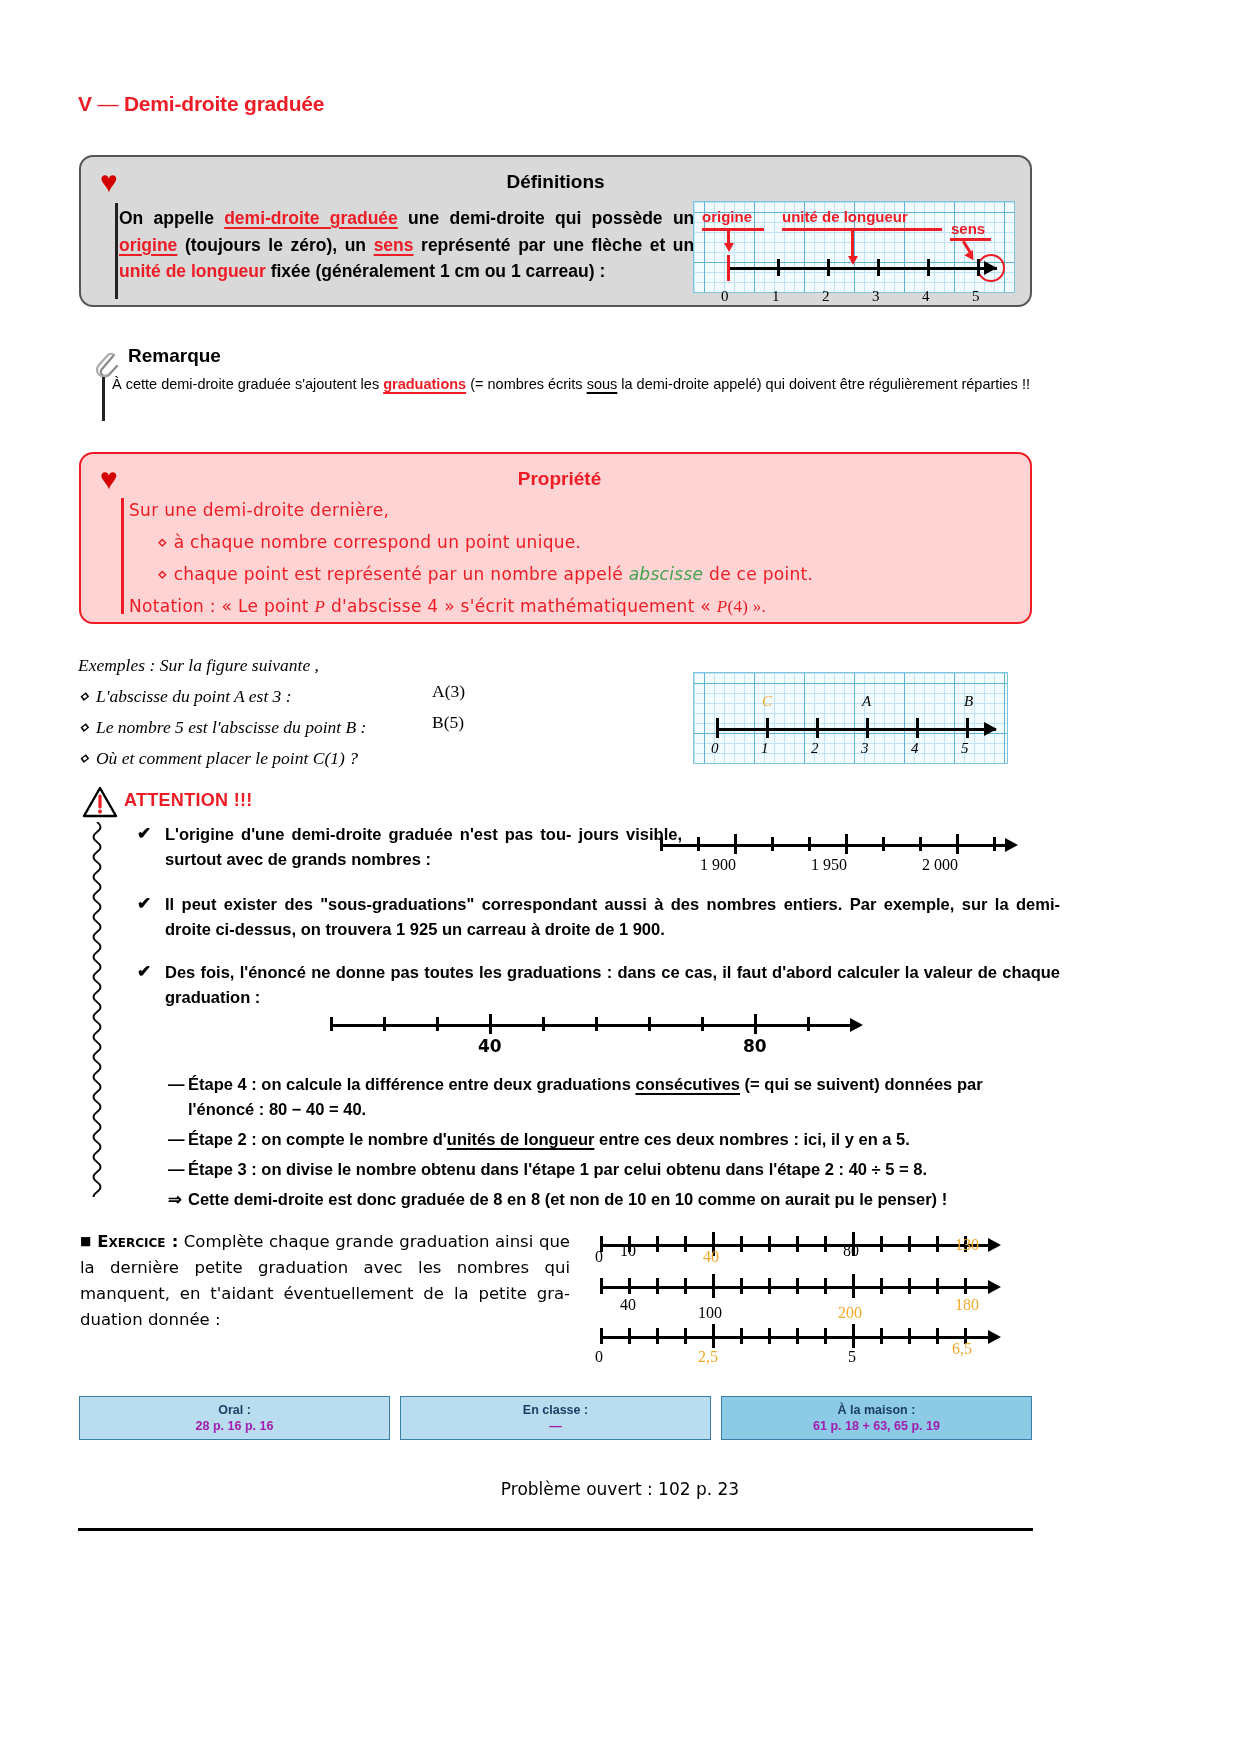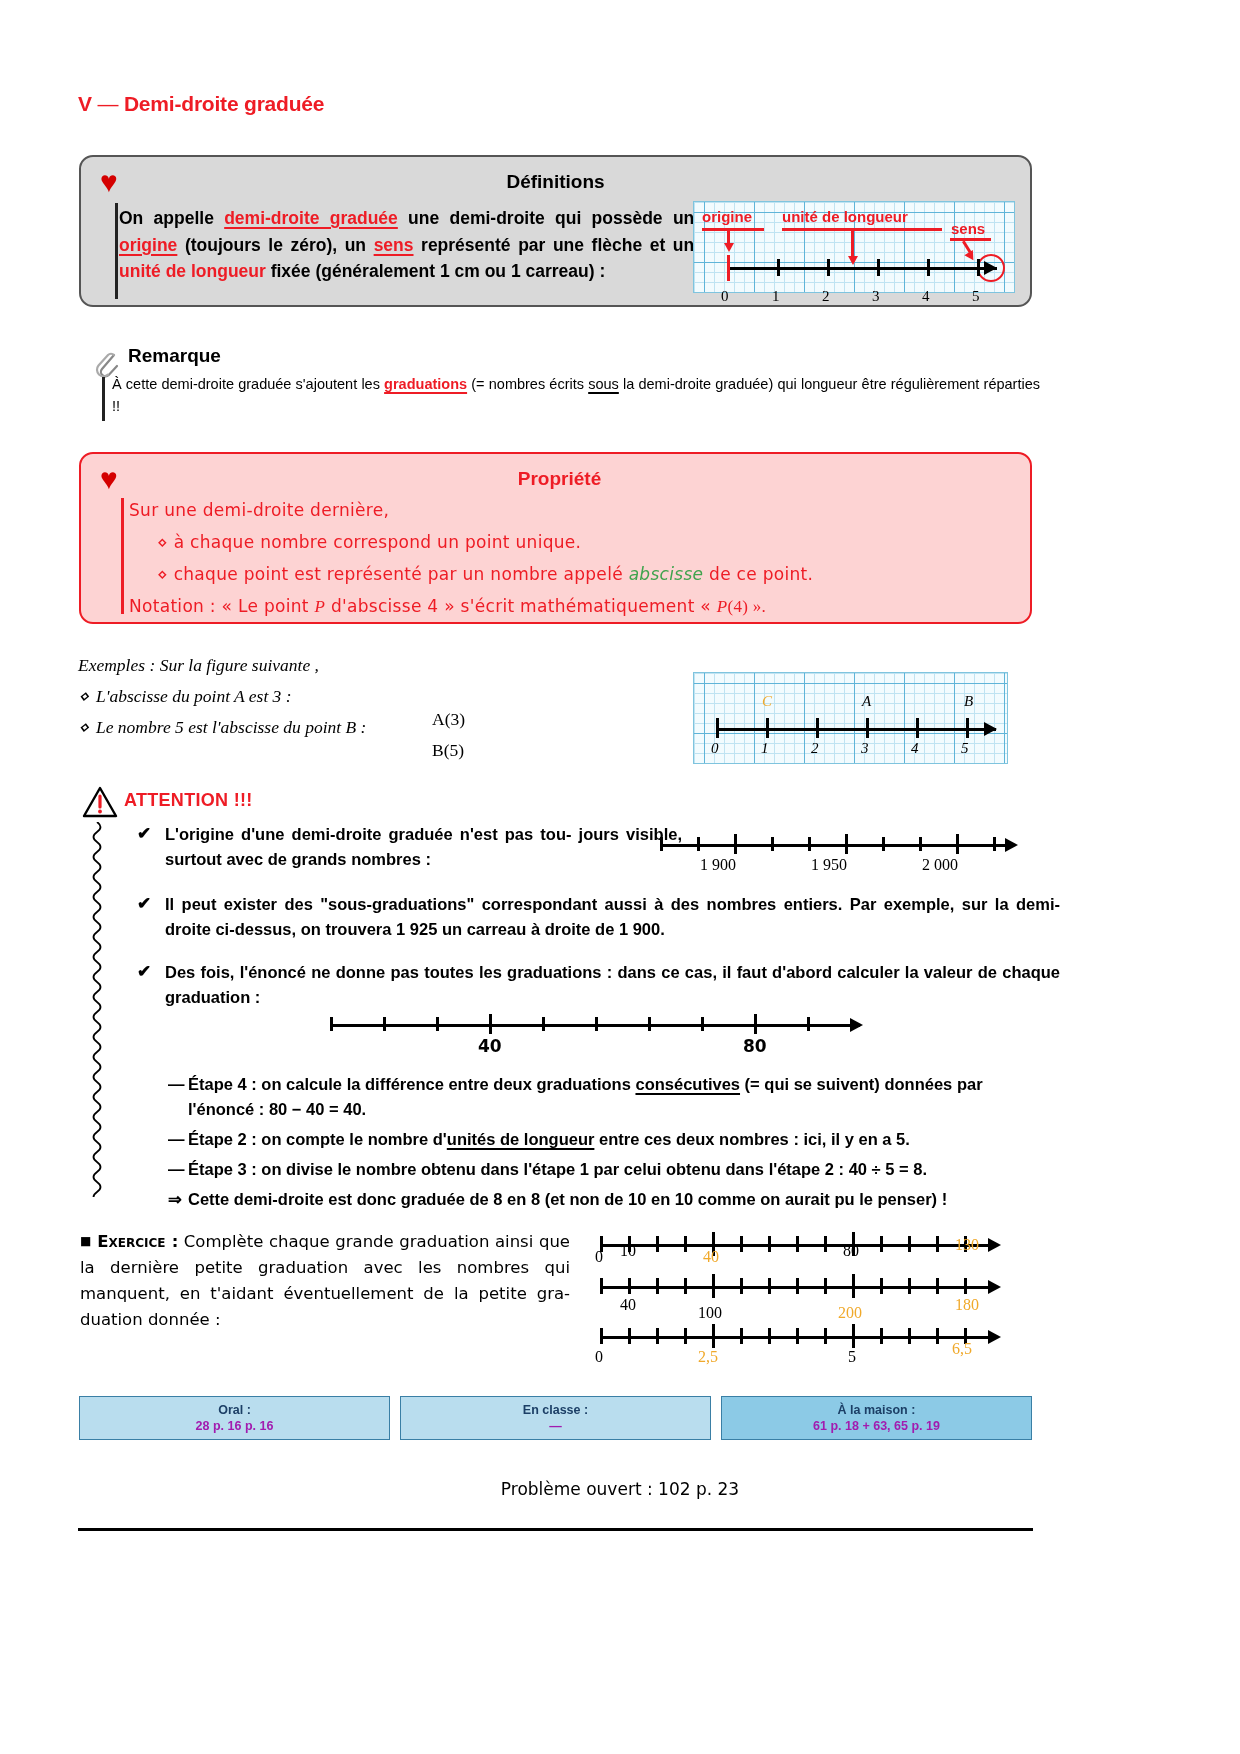--- a/index.html
+++ b/index.html
@@ -129,21 +129,21 @@
   .mathit { font-family:"Liberation Serif", serif; font-style:italic; }
   .mathrm { font-family:"Liberation Serif", serif; font-style:normal; }
 
   
   .examples { position:absolute; left:78px; top:650px; width:600px; }
   .examples .exline {
     font-family:"Liberation Serif", serif; font-style:italic;
     font-size:17.5px; line-height:31px;
   }
   .examples .bullet { margin-right:7px; }
-  .ans { position:absolute; font-family:"Liberation Serif", serif; font-size:17.5px;margin-top:28px; }
+  .ans { position:absolute; font-family:"Liberation Serif", serif; font-size:17.5px; }
 
   
   .attn-tri {
     position:absolute; left:82px; top:786px; width:36px; height:32px;
   }
   .attn-title {
     position:absolute; left:124px; top:790px;
     font-size:18px; font-weight:bold; color:#ee1c25; letter-spacing:.3px;
   }
   .squiggle { position:absolute; left:90px; top:822px; width:14px; height:375px; }
@@ -267,21 +267,21 @@
   <div class="remark">
     <div class="clip">
       <svg width="26" height="30" viewBox="0 0 26 30">
         <path d="M19 5 L7 19 a4.5 4.5 0 0 0 6.5 6.2 L22 16" stroke="#888" stroke-width="2.2" fill="none" stroke-linecap="round"></path>
         <path d="M19 5 a4.2 4.2 0 0 0-6 0 L3.5 15.5 a6.6 6.6 0 0 0 9.4 9.2" stroke="#aaa" stroke-width="2.2" fill="none" stroke-linecap="round"></path>
       </svg>
     </div>
     <div class="rtitle">Remarque</div>
     <div class="vbar"></div>
     <div class="rbody">
-      <span>À cette demi-droite graduée s'ajoutent les </span><b class="r bu">graduations</b><span> (= nombres écrits </span><span class="bu">sous</span><span> la demi-droite graduée) qui longueur être régulièrement</span>
+      <span>À cette demi-droite graduée s'ajoutent les </span><b class="r bu">graduations</b><span> (= nombres écrits </span><span class="bu">sous</span><span> la demi-droite appelé) qui doivent être régulièrement</span>
       <span>réparties !!</span>
     </div>
   </div>
 
   <div class="propbox">
     <div class="heart">♥</div>
     <div class="boxtitle">Propriété</div>
     <div class="vbar"></div>
     <div class="pbody">
       <div>Sur une demi-droite dernière,</div>
@@ -295,20 +295,23 @@
     </div>
   </div>
 
   <div class="examples">
     <div class="exline">Exemples : Sur la figure suivante ,</div>
     <div class="exline">
       <span class="bullet">⋄</span><span>L'abscisse du point A est 3 :</span>
     </div>
     <div class="exline">
       <span class="bullet">⋄</span><span>Le nombre 5 est l'abscisse du point B :</span>
+    </div>
+    <div class="exline">
+      <span class="bullet">⋄</span><span>Où et comment placer le point C(1) ?</span>
     </div>
   </div>
   <div class="ans" style="left:432px; top:681px;">A(3)</div>
   <div class="ans" style="left:432px; top:712px;">B(5)</div>
 
   <div class="gridpanel" style="left:693px; top:672px; width:315px; height:92px;">
     <div class="major-v" style="left:10px;"></div>
     <div class="major-v" style="left:60px;"></div>
     <div class="major-v" style="left:110px;"></div>
     <div class="major-v" style="left:160px;"></div>

